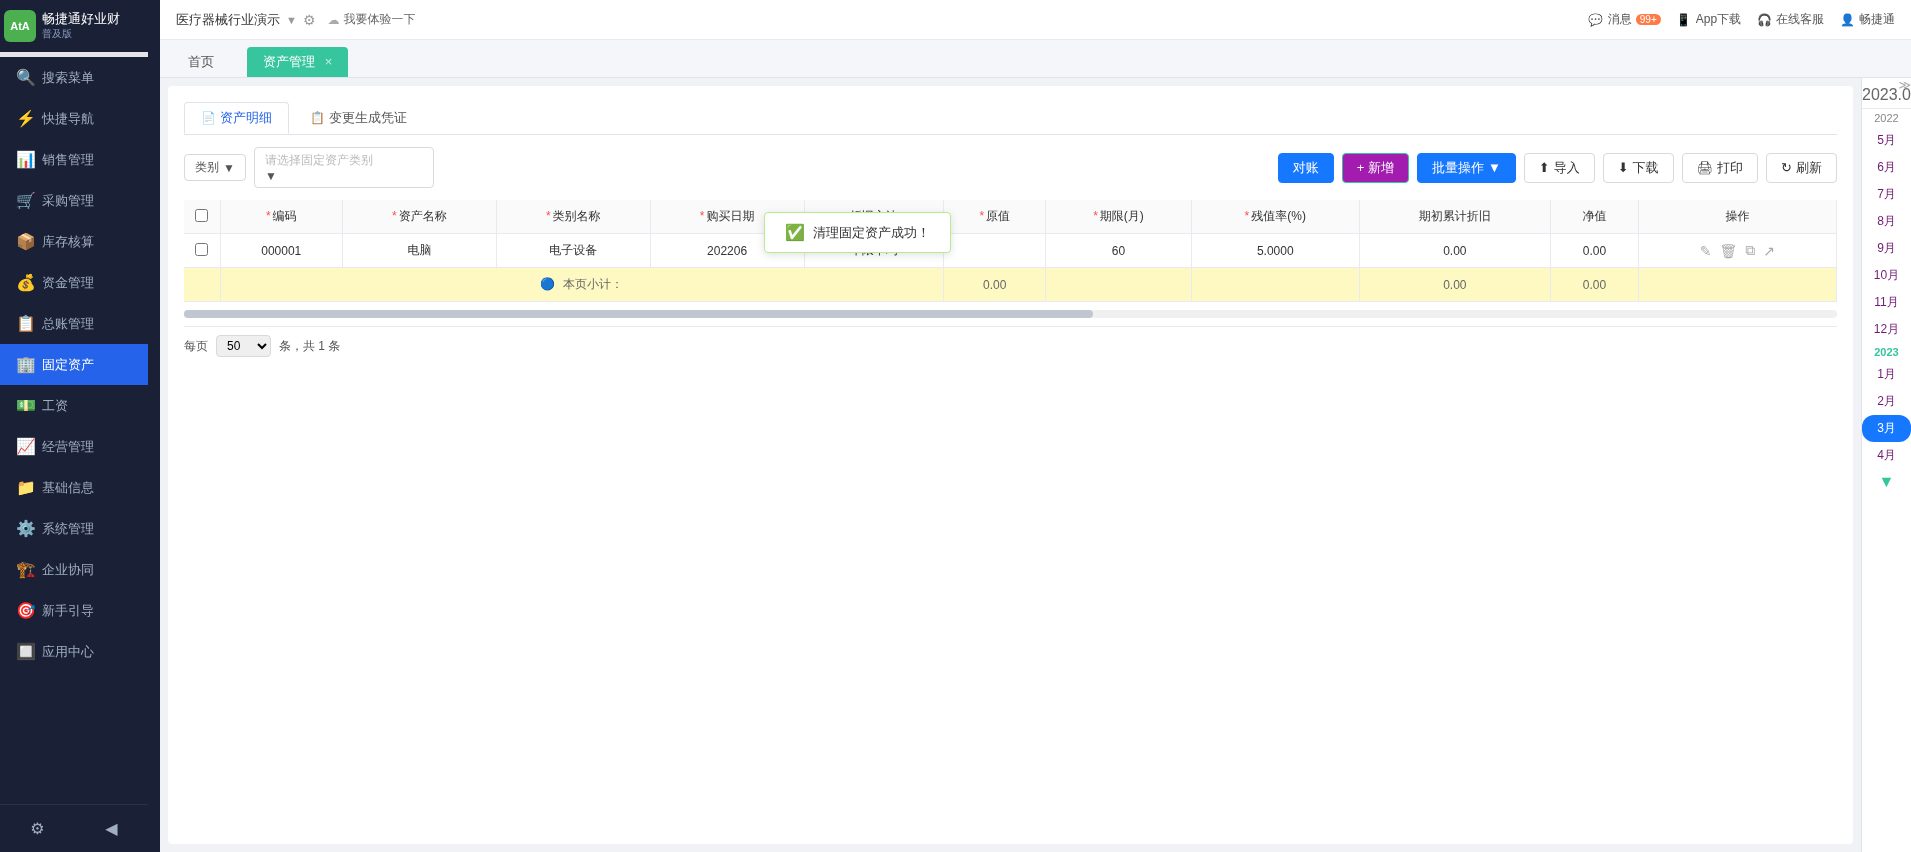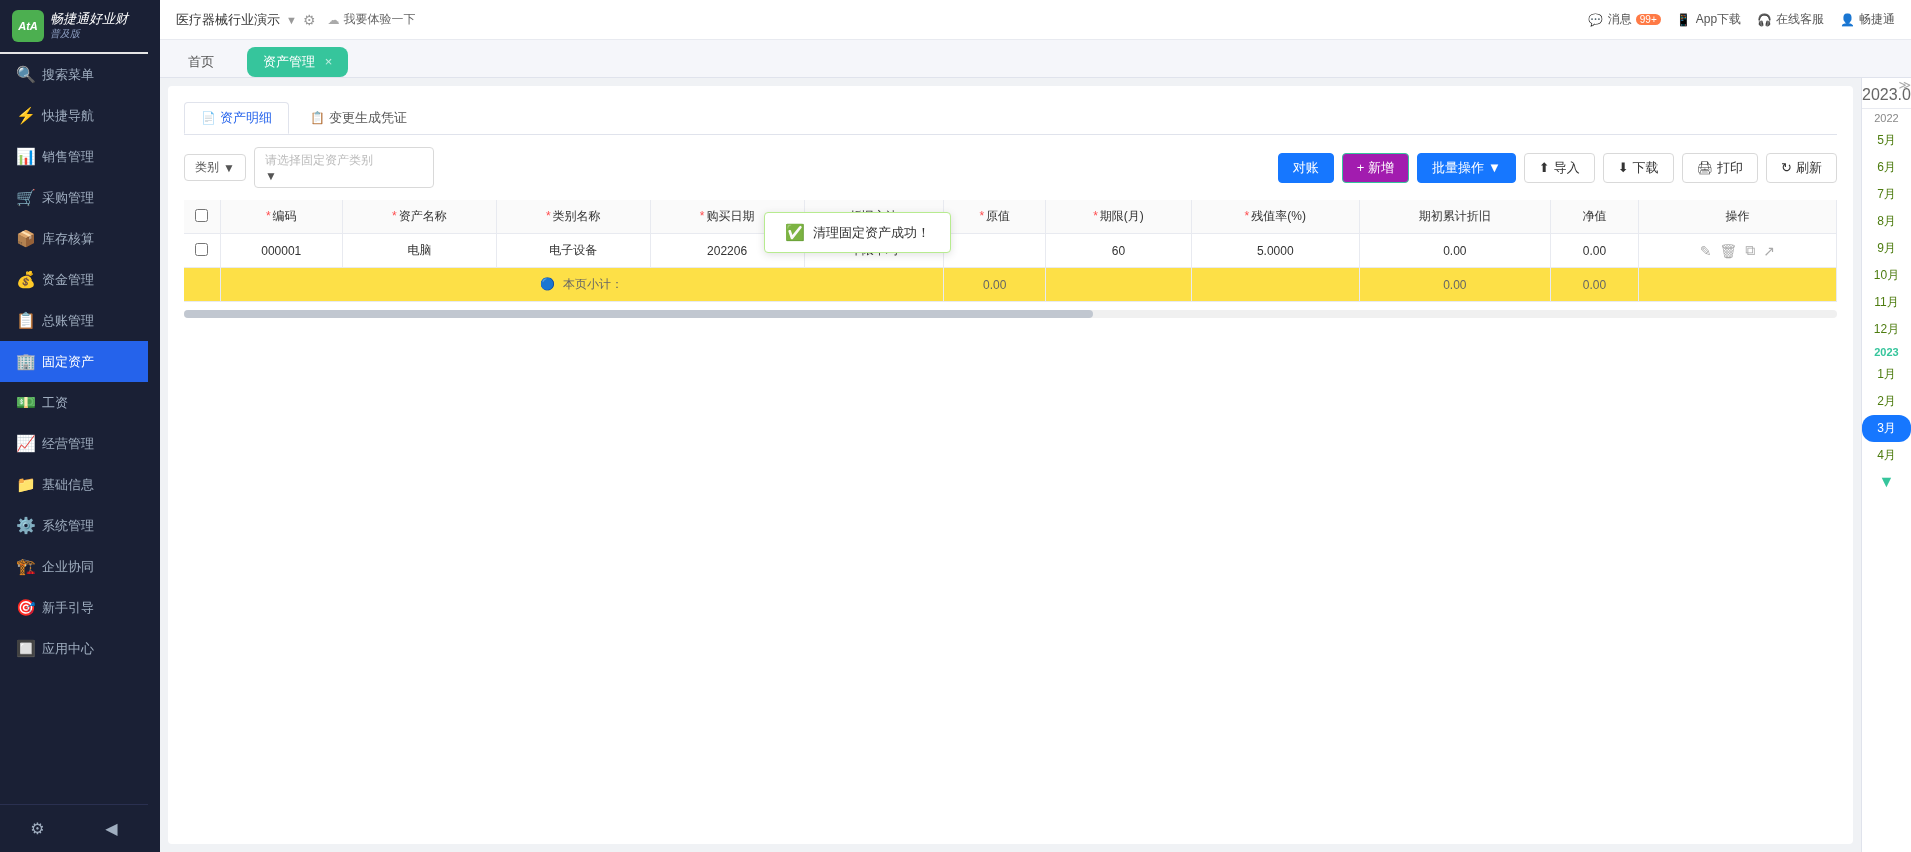--- a/index.html
+++ b/index.html
@@ -8,26 +8,25 @@
     
     .sidebar {
       width: 148px;
       background: #1a2035;
       display: flex;
       flex-direction: column;
       height: 100%;
       flex-shrink: 0;
     }
     .sidebar-logo {
-      padding: 10px 12px;
+      padding: 10px 4px;
       display: flex;
       align-items: center;
       gap: 6px;
-      border-bottom: 2px solid #e5e5e5;
-      font-style: italic;
+      border-bottom: 5px solid #e5e5e5;
     }
     .sidebar-logo-icon {
       width: 32px; height: 32px;
       background: #4caf50;
       border-radius: 6px;
       display: flex; align-items: center; justify-content: center;
       color: white; font-size: 11px; font-weight: bold;
     }
     .sidebar-logo-text { color: #fff; font-size: 13px; line-height: 1.2; }
     .sidebar-logo-sub { color: #8899bb; font-size: 10px; }
@@ -129,21 +128,20 @@
     .tab-item {
       padding: 6px 16px;
       font-size: 13px;
       cursor: pointer;
       color: #555;
       border-radius: 4px 4px 0 0;
     }
     .tab-item.active {
       background: #36c59c;
       color: #fff;
-      border-radius: 8px;
     }
     .tab-close { margin-left: 6px; cursor: pointer; opacity: 0.7; }
     .tab-home { color: #555; font-size: 13px; padding: 6px 12px; cursor: pointer; }
 
     
     .content {
       flex: 1;
       display: flex;
       overflow: hidden;
     }
@@ -258,21 +256,21 @@
       display: flex; align-items: center; gap: 8px;
       font-size: 13px;
       color: #333;
       box-shadow: 0 2px 8px rgba(0,0,0,0.12);
       z-index: 100;
       white-space: nowrap;
     }
     .success-icon { color: #52c41a; font-size: 16px; }
 
     
-    .subtotal-row td { background: #fde047; color: #666; }
+    .subtotal-row td { background: #fef9c3; color: #666; }
     .subtotal-icon { color: #1677ff; margin-right: 4px; }
 
     
     .pagination {
       display: flex; align-items: center; gap: 8px;
       padding: 8px 0;
       border-top: 1px solid #e8eaf0;
       margin-top: 8px;
       font-size: 12px; color: #555;
     }
@@ -296,21 +294,21 @@
     .right-panel-header {
       font-size: 16px; color: #666; padding: 4px 0;
       border-bottom: 1px solid #e8eaf0;
       width: 100%; text-align: center;
     }
     .panel-month {
       width: 100%;
       text-align: center;
       padding: 5px 2px;
       font-size: 12px;
-      color: #4d7c0f;
+      color: #701a75;
       cursor: pointer;
     }
     .panel-month.current {
       background: #1677ff;
       color: #fff;
       border-radius: 12px;
     }
     .panel-year-label {
       font-size: 11px; color: #888;
       text-align: center; padding: 3px 0;
@@ -579,20 +577,28 @@
         <div class="success-toast" style="top: 12px; left: 580px;">
           <span class="success-icon">✅</span>
           <span>清理固定资产成功！</span>
         </div>
       </div>
 
       <div class="scrollbar-bottom">
         <div class="scrollbar-thumb"></div>
       </div>
 
+      <div class="pagination">
+        <span>每页</span>
+        <select class="per-page-select">
+          <option value="50">50</option>
+          <option value="100">100</option>
+        </select>
+        <span>条，共 1 条</span>
+      </div>
     </div>
 
     <div class="right-panel" style="position:relative; width:50px;">
 
       <div style="position:absolute; top:0; right:0; cursor:pointer; color:#aaa; font-size:12px; z-index:10;">≫</div>
       <div class="right-panel-header">2023.03</div>
 
       <div style="width:100%;">
         <div class="panel-year-label">2022</div>
         <div class="panel-month">5月</div>

